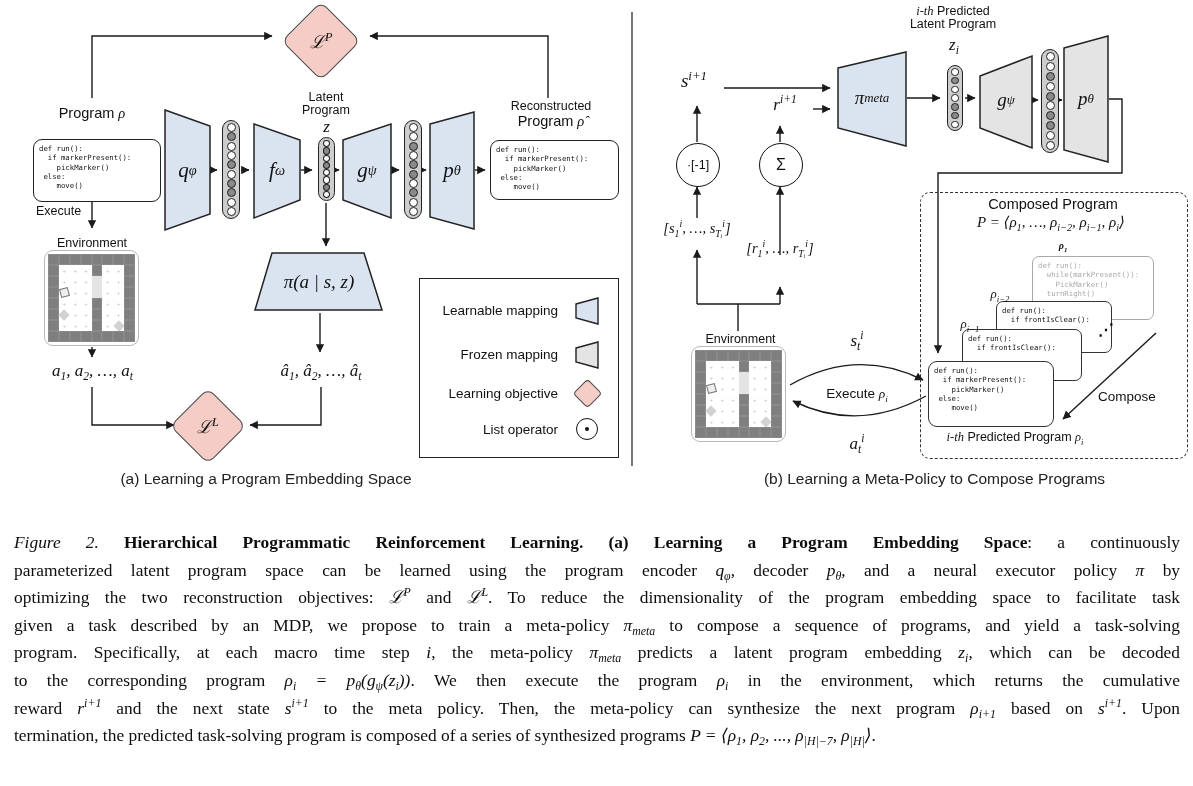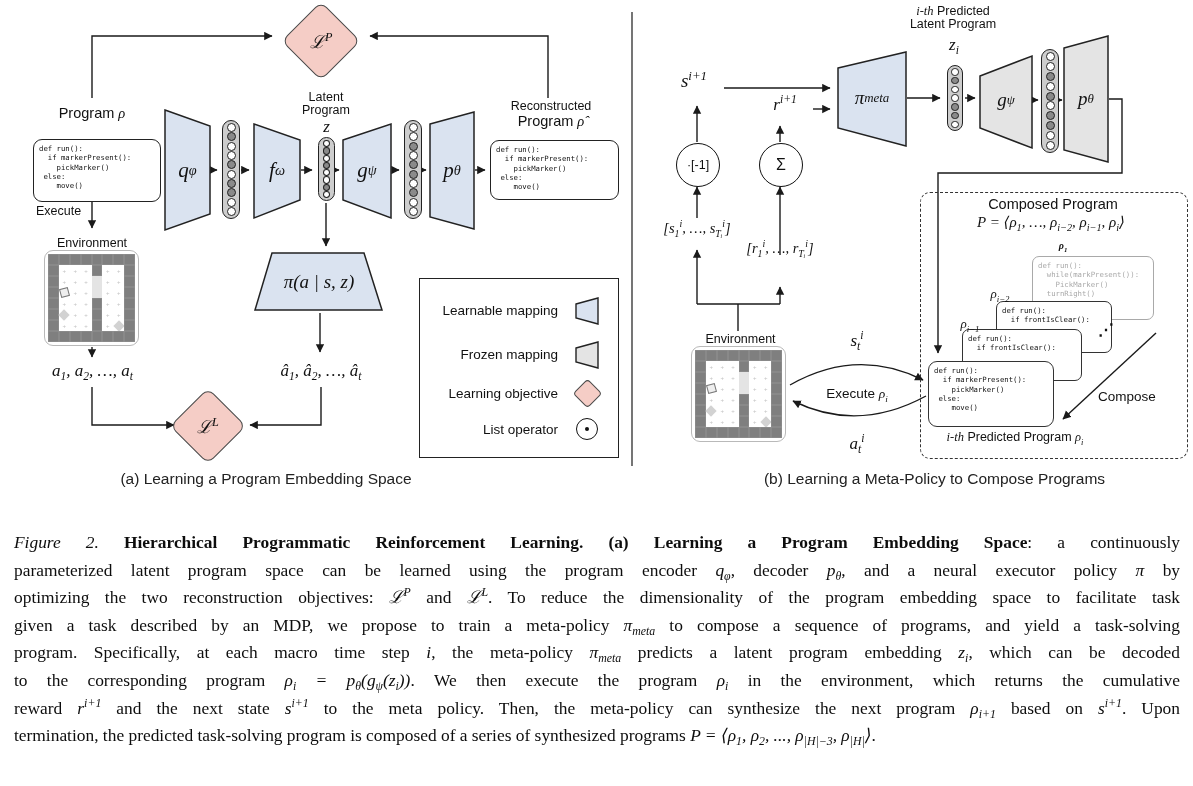--- a/index.html
+++ b/index.html
@@ -575,14 +575,14 @@
 </div>
 
 <div class="caption">
     <div class="cap-line just"><span class="i">Figure 2.</span><span> </span><span class="b">Hierarchical Programmatic Reinforcement Learning.  (a) Learning a Program Embedding Space</span><span>:  a continuously</span></div>
     <div class="cap-line just"><span>parameterized latent program space can be learned using the program encoder </span><span class="i">q<sub>φ</sub></span><span>, decoder </span><span class="i">p<sub>θ</sub></span><span>, and a neural executor policy </span><span class="i">π</span><span> by</span></div>
     <div class="cap-line just"><span>optimizing the two reconstruction objectives: </span><span class="i">ℒ<sup>P</sup></span><span> and </span><span class="i">ℒ<sup>L</sup></span><span>. To reduce the dimensionality of the program embedding space to facilitate task</span></div>
     <div class="cap-line just"><span>given a task described by an MDP, we propose to train a meta-policy </span><span class="i">π<sub>meta</sub></span><span> to compose a sequence of programs, and yield a task-solving</span></div>
     <div class="cap-line just"><span>program. Specifically, at each macro time step </span><span class="i">i</span><span>, the meta-policy </span><span class="i">π<sub>meta</sub></span><span> predicts a latent program embedding </span><span class="i">z<sub>i</sub></span><span>, which can be decoded</span></div>
     <div class="cap-line just"><span>to the corresponding program </span><span class="i">ρ<sub>i</sub> = p<sub>θ</sub>(g<sub>ψ</sub>(z<sub>i</sub>))</span><span>. We then execute the program </span><span class="i">ρ<sub>i</sub></span><span> in the environment, which returns the cumulative</span></div>
     <div class="cap-line just"><span>reward </span><span class="i">r<sup>i+1</sup></span><span> and the next state </span><span class="i">s<sup>i+1</sup></span><span> to the meta policy. Then, the meta-policy can synthesize the next program </span><span class="i">ρ<sub>i+1</sub></span><span> based on </span><span class="i">s<sup>i+1</sup></span><span>. Upon</span></div>
-    <div class="cap-line"><span>termination, the predicted task-solving program is composed of a series of synthesized programs </span><span class="i">P = ⟨ρ<sub>1</sub>, ρ<sub>2</sub>, ..., ρ<sub>|H|−3</sub>, ρ<sub>|H|</sub>⟩</span><span>.</span></div>
+    <div class="cap-line"><span>termination, the predicted task-solving program is composed of a series of synthesized programs </span><span class="i">P = ⟨ρ<sub>1</sub>, ρ<sub>2</sub>, ..., ρ<sub>|H|−7</sub>, ρ<sub>|H|</sub>⟩</span><span>.</span></div>
   </div>
 
 </body></html>

